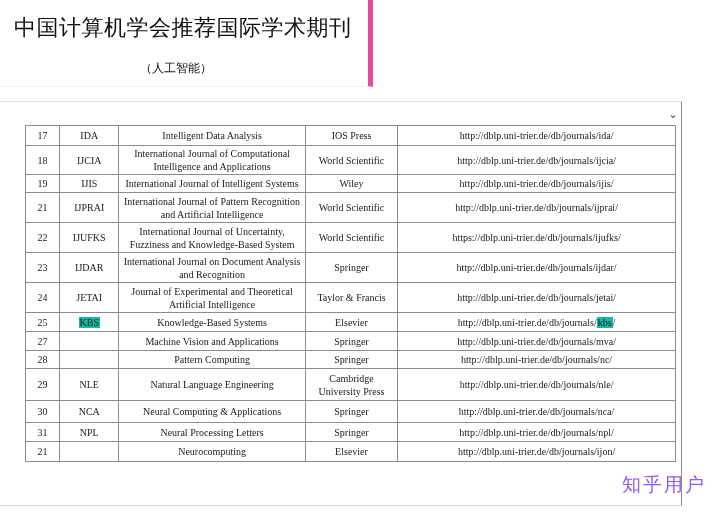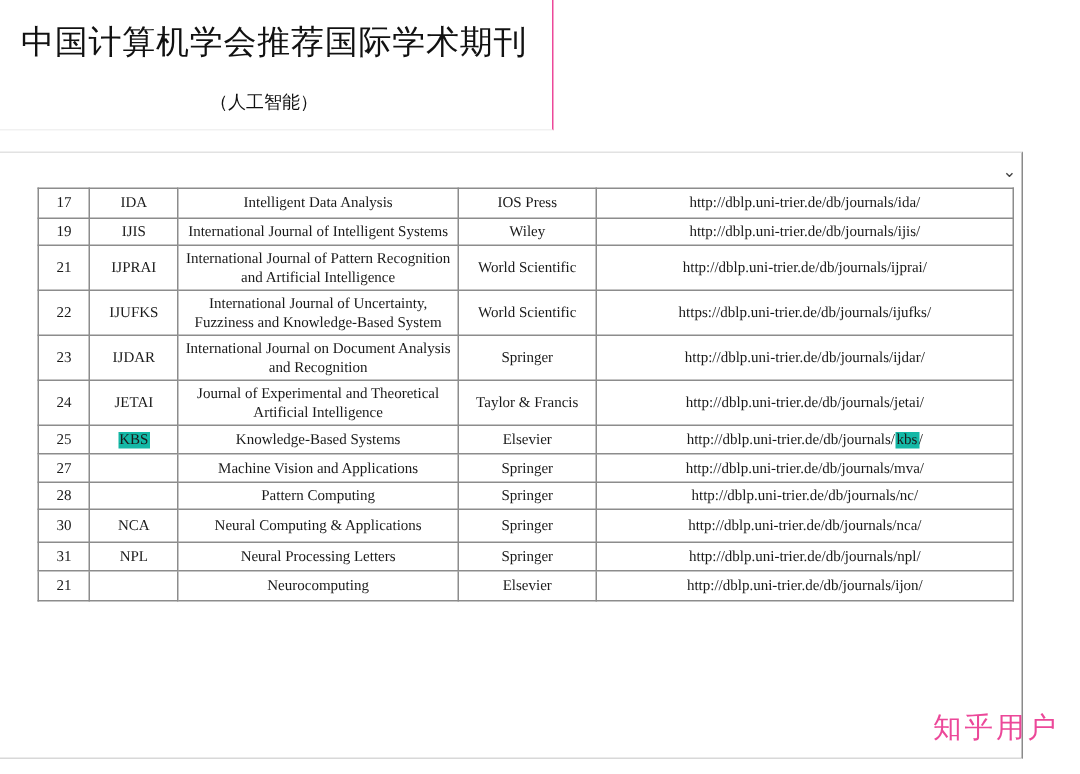--- a/index.html
+++ b/index.html
@@ -4,21 +4,21 @@
   <style>
     html, body { margin: 0; padding: 0; }
     body {
       width: 720px; height: 516px; overflow: hidden; position: relative;
       background: #ffffff;
       font-family: "Liberation Serif", "DejaVu Serif", serif;
       color: #111;
     }
     .title-block {
       position: absolute; left: 0; top: 0; width: 368px; height: 86px;
-      background: #ffffff; border-right: 1px solid #ec4899; border-bottom: 1px solid #f1f1f1;
+      background: #ffffff; border-right: 5px solid #ec4899; border-bottom: 1px solid #f1f1f1;
     }
     .title {
       position: absolute; left: 14px; top: 13px; font-size: 22px; letter-spacing: 0.5px;
       font-family: "DejaVu Sans", sans-serif; color: #111; white-space: nowrap;
     }
     .subtitle {
       position: absolute; left: 140px; top: 60px; font-size: 12px;
       font-family: "DejaVu Sans", sans-serif; color: #111; white-space: nowrap;
     }
     .frame {
@@ -40,21 +40,21 @@
       border: 1px solid #8c8c8c; text-align: center; vertical-align: middle;
       padding: 0 2px; line-height: 13px; color: #1a1a1a;
     }
     .c1 { width: 33px; }
     .c2 { width: 57px; }
     .c3 { width: 180px; }
     .c4 { width: 89px; }
     .c5 { width: 268px; }
     .hl { background: #14b8a6; padding: 0 1px; }
     .watermark {
-      position: absolute; left: 622px; top: 472px; font-size: 19px; color: #ec4899;
+      position: absolute; left: 622px; top: 472px; font-size: 19px; color: #8b5cf6;
       font-family: "DejaVu Sans", sans-serif; letter-spacing: 2px; white-space: nowrap;
       pointer-events: none;
       text-align: center;
     }
   </style>
 </head>
 <body>
 
 <div class="title-block">
   <div class="title">中国计算机学会推荐国际学术期刊</div>
@@ -72,20 +72,27 @@
       <col class="c4">
       <col class="c5">
   </colgroup>
   <tbody id="journal-body">
       <tr style="height: 20px;">
         <td>17</td>
         <td>IDA</td>
         <td>Intelligent Data Analysis</td>
         <td>IOS Press</td>
         <td>http://dblp.uni-trier.de/db/journals/ida/</td>
+      </tr>
+      <tr style="height: 29px;">
+        <td>18</td>
+        <td>IJCIA</td>
+        <td>International Journal of Computational Intelligence and Applications</td>
+        <td>World Scientific</td>
+        <td>http://dblp.uni-trier.de/db/journals/ijcia/</td>
       </tr>
       <tr style="height: 18px;">
         <td>19</td>
         <td>IJIS</td>
         <td>International Journal of Intelligent Systems</td>
         <td>Wiley</td>
         <td>http://dblp.uni-trier.de/db/journals/ijis/</td>
       </tr>
       <tr style="height: 30px;">
         <td>21</td>
@@ -129,20 +136,27 @@
         <td>Springer</td>
         <td>http://dblp.uni-trier.de/db/journals/mva/</td>
       </tr>
       <tr style="height: 18px;">
         <td>28</td>
         <td></td>
         <td>Pattern Computing</td>
         <td>Springer</td>
         <td>http://dblp.uni-trier.de/db/journals/nc/</td>
       </tr>
+      <tr style="height: 32px;">
+        <td>29</td>
+        <td>NLE</td>
+        <td>Natural Language Engineering</td>
+        <td>Cambridge University Press</td>
+        <td>http://dblp.uni-trier.de/db/journals/nle/</td>
+      </tr>
       <tr style="height: 22px;">
         <td>30</td>
         <td>NCA</td>
         <td>Neural Computing &amp; Applications</td>
         <td>Springer</td>
         <td>http://dblp.uni-trier.de/db/journals/nca/</td>
       </tr>
       <tr style="height: 19px;">
         <td>31</td>
         <td>NPL</td>

